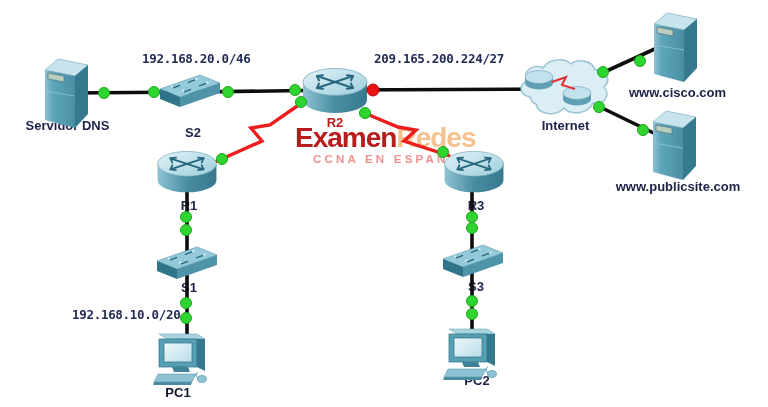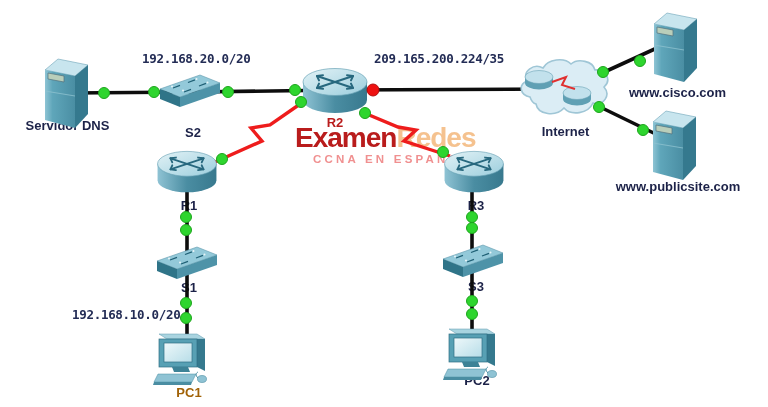--- a/index.html
+++ b/index.html
@@ -111,28 +111,28 @@
     <div class="l2" style="color: rgb(240, 144, 144);">CCNA EN ESPAÑOL</div>
   </div>
 
   <div class="dev-label" style="left: 10px; top: 119px; width: 115px; color: rgb(28, 34, 72);">Servidor DNS</div>
   <div class="dev-label" style="left: 163px; top: 126px; width: 60px; color: rgb(28, 34, 72);">S2</div>
   <div class="dev-label" style="left: 305px; top: 116px; width: 60px; color: #b91c1c;">R2</div>
   <div class="dev-label" style="left: 159px; top: 199px; width: 60px; color: rgb(28, 34, 72);">R1</div>
   <div class="dev-label" style="left: 446px; top: 199px; width: 60px; color: rgb(28, 34, 72);">R3</div>
   <div class="dev-label" style="left: 159px; top: 281px; width: 60px; color: rgb(28, 34, 72);">S1</div>
   <div class="dev-label" style="left: 446px; top: 280px; width: 60px; color: rgb(28, 34, 72);">S3</div>
-  <div class="dev-label" style="left: 159px; top: 386px; width: 60px; color: #a16207;">PC1</div>
+  <div class="dev-label" style="left: 148px; top: 386px; width: 60px; color: #0f172a;">PC1</div>
   <div class="dev-label" style="left: 447px; top: 374px; width: 60px; color: rgb(28, 34, 72);">PC2</div>
-  <div class="dev-label" style="left: 528px; top: 125px; width: 75px; color: rgb(28, 34, 72);">Internet</div>
+  <div class="dev-label" style="left: 528px; top: 119px; width: 75px; color: rgb(28, 34, 72);">Internet</div>
   <div class="dev-label" style="left: 620px; top: 86px; width: 115px; color: rgb(28, 34, 72);">www.cisco.com</div>
   <div class="dev-label" style="left: 603px; top: 180px; width: 150px; color: rgb(28, 34, 72);">www.publicsite.com</div>
 
-  <div class="net-label" style="left: 142px; top: 51px; color: rgb(35, 44, 85);">192.168.20.0/20</div>
-  <div class="net-label" style="left: 374px; top: 51px; color: rgb(35, 44, 85);">209.165.200.224/35</div>
+  <div class="net-label" style="left: 142px; top: 51px; color: rgb(35, 44, 85);">192.168.20.0/46</div>
+  <div class="net-label" style="left: 374px; top: 51px; color: rgb(35, 44, 85);">209.165.200.224/27</div>
   <div class="net-label" style="left: 72px; top: 307px; color: rgb(35, 44, 85);">192.168.10.0/20</div>
 
   <svg class="layer">
     <g fill="none" stroke-width="3.6" stroke-linecap="butt">
       <line x1="70" y1="93" x2="195" y2="92" stroke="#0d0d0d"></line>
       <line x1="195" y1="92" x2="340" y2="90" stroke="#0d0d0d"></line>
       <line x1="340" y1="90" x2="566" y2="89" stroke="#0d0d0d"></line>
       <line x1="187" y1="178" x2="187" y2="262" stroke="#0d0d0d"></line>
       <line x1="187" y1="268" x2="187" y2="346" stroke="#0d0d0d"></line>
       <line x1="472" y1="176" x2="472" y2="260" stroke="#0d0d0d"></line>

